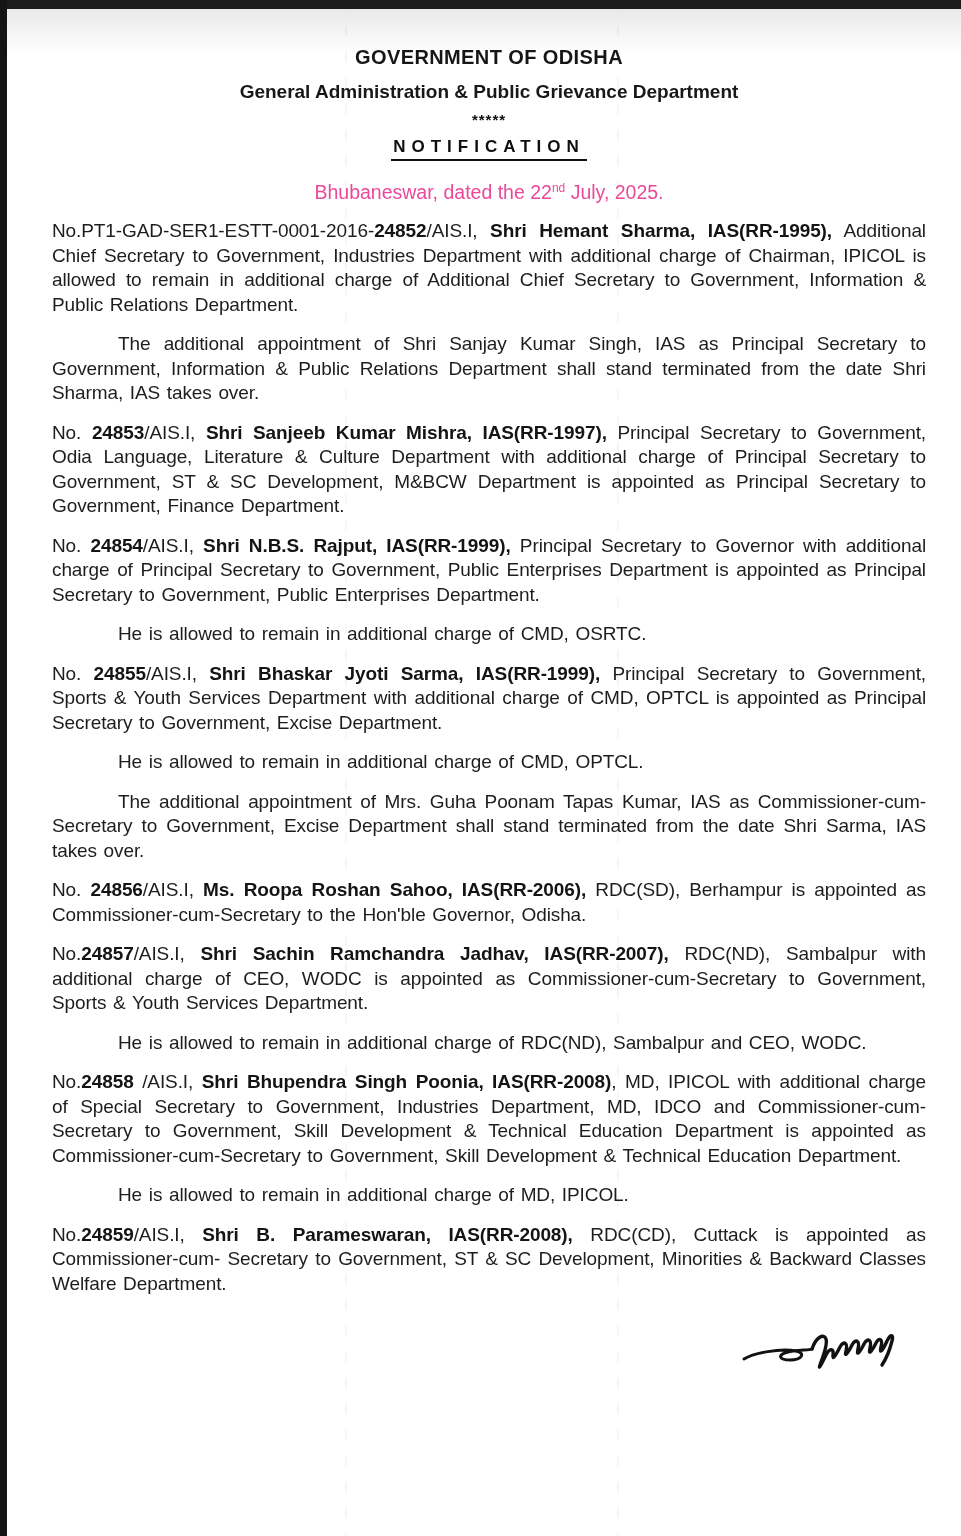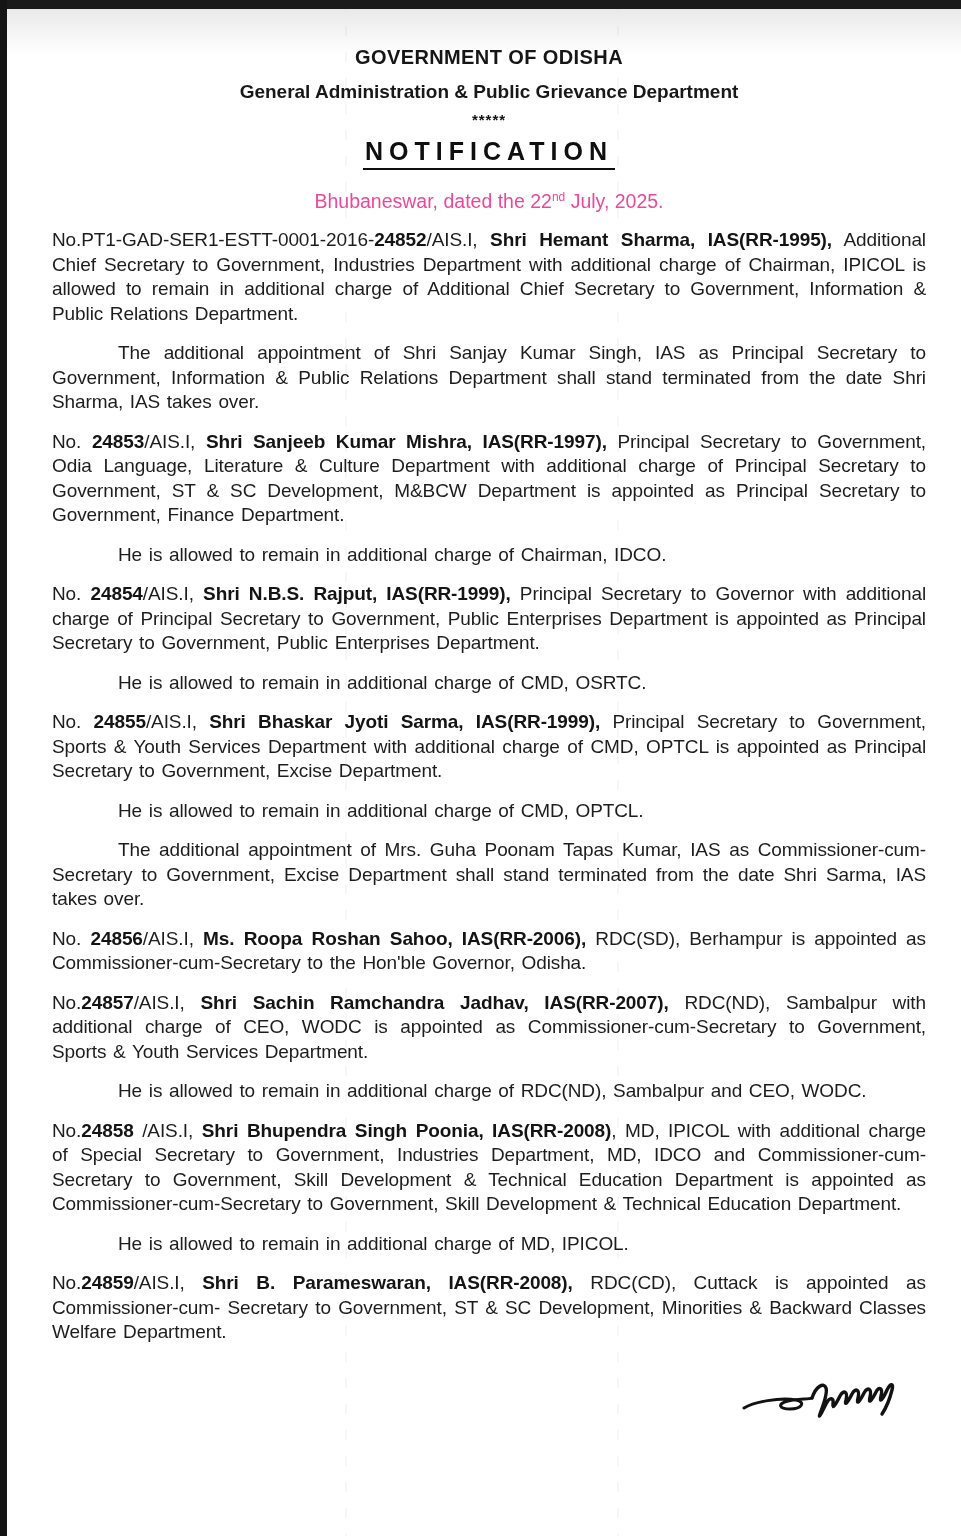--- a/index.html
+++ b/index.html
@@ -42,21 +42,21 @@
   .dept-name {
     font-size: 19px; font-weight: 600; margin: 12px; color: #181818;
   }
   .stars {
     font-size: 15px; font-weight: bold; letter-spacing: 1px;
     margin: 1px 0 12px 0; line-height: 10px; color: #111;
   }
   .doc-title-wrap { margin: 0 0 20px 0; }
   .doc-title {
     display: inline-block;
-    font-size: 25px; font-weight: bold; letter-spacing: 6px;
+    font-size: 17px; font-weight: bold; letter-spacing: 6px;
     color: #0f0f0f;
     border-bottom: 2.5px solid #0f0f0f;
     padding: 0 2px 2px 2px;
   }
   .dateline {
     font-size: 19.5px; color: #ec4899; margin: 0 0 15px 0;
   }
   .dateline sup { font-size: 12px; vertical-align: super; line-height: 0; }
   .doc-body { }
   .para {
@@ -96,21 +96,20 @@
   <div class="center doc-title-wrap">
     <span class="doc-title">NOTIFICATION</span>
   </div>
 
   <div class="center dateline"><span>Bhubaneswar, dated the 22</span><sup>nd</sup><span> July, 2025.</span></div>
 
   <div class="doc-body">
       <p class="para"><span>No.PT1-GAD-SER1-ESTT-0001-2016-</span><span class="b u">24852</span><span>/AIS.I, </span><span class="b">Shri Hemant Sharma, IAS(RR-1995),</span><span> Additional Chief Secretary to Government, Industries Department with additional charge of Chairman, IPICOL is allowed to remain in additional charge of Additional Chief Secretary to Government, Information &amp; Public Relations Department.</span></p>
       <p class="para indent"><span>The additional appointment of Shri Sanjay Kumar Singh, IAS as Principal Secretary to Government, Information &amp; Public Relations Department shall stand terminated from the date Shri Sharma, IAS takes over.</span></p>
       <p class="para"><span>No. </span><span class="b u">24853</span><span>/AIS.I, </span><span class="b">Shri Sanjeeb Kumar Mishra, IAS(RR-1997),</span><span> Principal Secretary to Government, Odia Language, Literature &amp; Culture Department with additional charge of Principal Secretary to Government, ST &amp; SC Development, M&amp;BCW Department is appointed as Principal Secretary to Government, Finance Department.</span></p>
-      <p class="para indent"><span>He is allowed to remain in additional charge of Chairman, IDCO.</span></p>
       <p class="para"><span>No. </span><span class="b u">24854</span><span>/AIS.I, </span><span class="b">Shri N.B.S. Rajput, IAS(RR-1999),</span><span> Principal Secretary to Governor with additional charge of Principal Secretary to Government, Public Enterprises Department is appointed as Principal Secretary to Government, Public Enterprises Department.</span></p>
       <p class="para indent"><span>He is allowed to remain in additional charge of CMD, OSRTC.</span></p>
       <p class="para"><span>No. </span><span class="b u">24855</span><span>/AIS.I, </span><span class="b">Shri Bhaskar Jyoti Sarma, IAS(RR-1999),</span><span> Principal Secretary to Government, Sports &amp; Youth Services Department with additional charge of CMD, OPTCL is appointed as Principal Secretary to Government, Excise Department.</span></p>
       <p class="para indent"><span>He is allowed to remain in additional charge of CMD, OPTCL.</span></p>
       <p class="para indent"><span>The additional appointment of Mrs. Guha Poonam Tapas Kumar, IAS as Commissioner-cum-Secretary to Government, Excise Department shall stand terminated from the date Shri Sarma, IAS takes over.</span></p>
       <p class="para"><span>No. </span><span class="b u">24856</span><span>/AIS.I, </span><span class="b">Ms. Roopa Roshan Sahoo, IAS(RR-2006),</span><span> RDC(SD), Berhampur is appointed as Commissioner-cum-Secretary to the Hon'ble Governor, Odisha.</span></p>
       <p class="para"><span>No.</span><span class="b u">24857</span><span>/AIS.I, </span><span class="b">Shri Sachin Ramchandra Jadhav, IAS(RR-2007),</span><span> RDC(ND), Sambalpur with additional charge of CEO, WODC is appointed as Commissioner-cum-Secretary to Government, Sports &amp; Youth Services Department.</span></p>
       <p class="para indent"><span>He is allowed to remain in additional charge of RDC(ND), Sambalpur and CEO, WODC.</span></p>
       <p class="para"><span>No.</span><span class="b u">24858</span><span> /AIS.I, </span><span class="b">Shri Bhupendra Singh Poonia, IAS(RR-2008)</span><span>, MD, IPICOL with additional charge of Special Secretary to Government, Industries Department, MD, IDCO and Commissioner-cum-Secretary to Government, Skill Development &amp; Technical Education Department is appointed as Commissioner-cum-Secretary to Government, Skill Development &amp; Technical Education Department.</span></p>
       <p class="para indent"><span>He is allowed to remain in additional charge of MD, IPICOL.</span></p>

